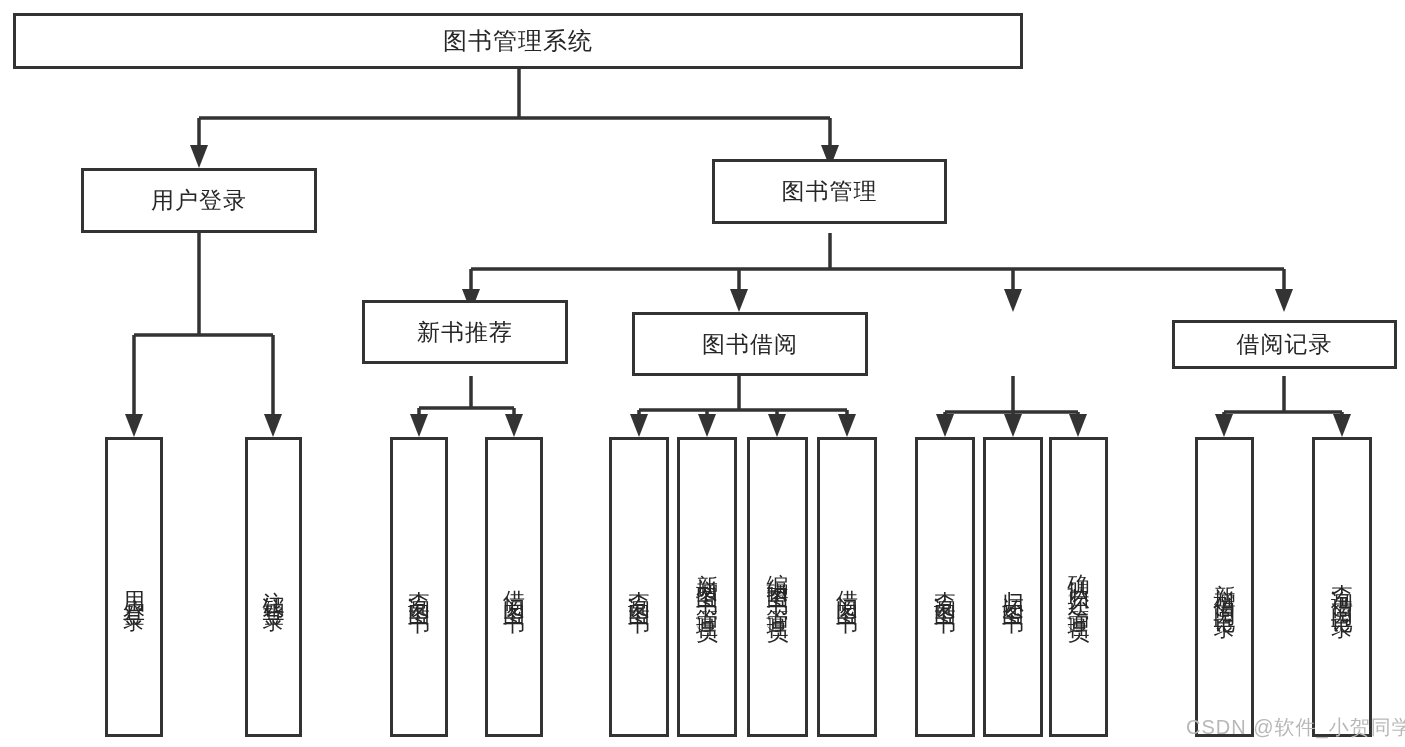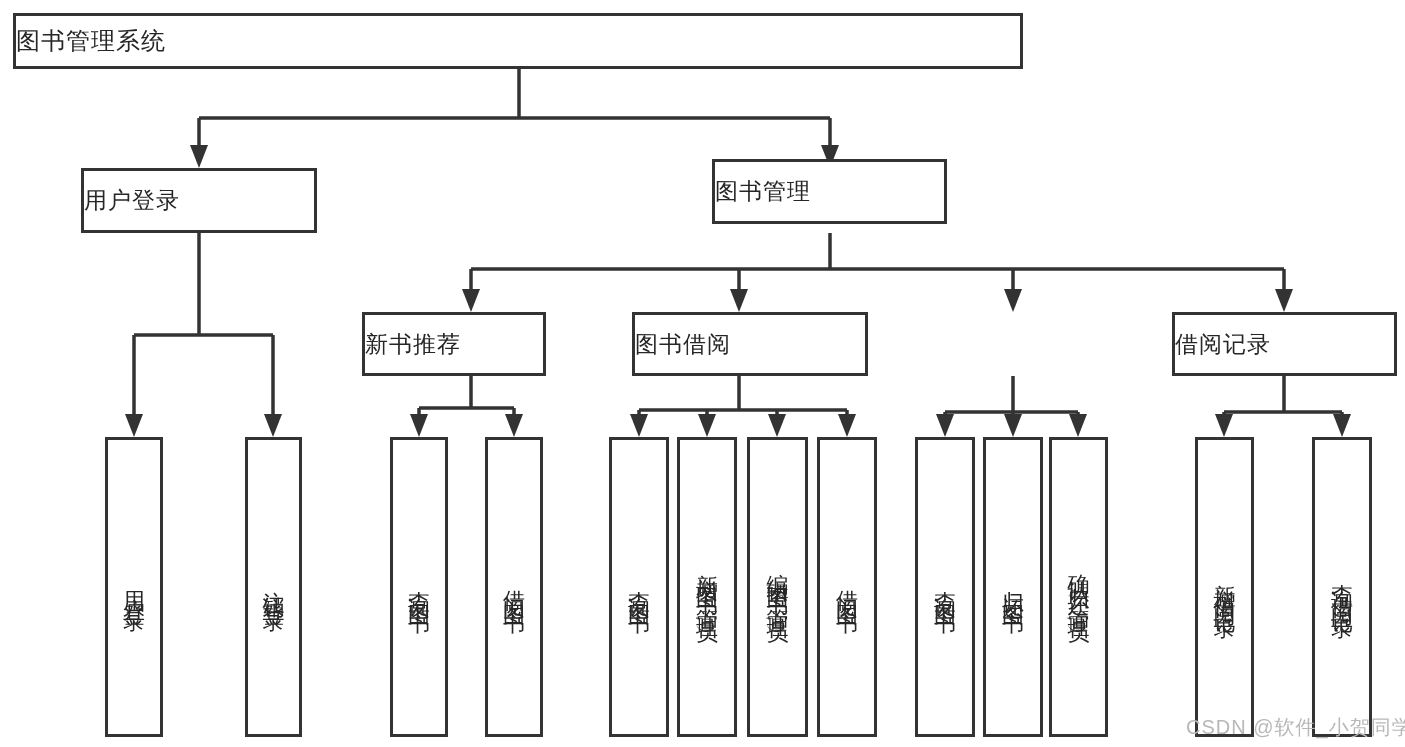--- a/index.html
+++ b/index.html
@@ -15,21 +15,21 @@
     background:var(--background);
     font-family:"Liberation Sans", sans-serif;
     overflow:hidden;
   }
   .connectors{position:absolute;left:0;top:0;width:1405px;height:747px;}
   .connectors path{stroke:var(--line);stroke-width:3.5;fill:none;}
   .connectors polygon{fill:var(--line);stroke:none;}
   .hbox{
     position:absolute;box-sizing:border-box;
     border:3px solid var(--line);background:#fff;
-    display:flex;align-items:center;justify-content:flex-start;
+    display:flex;align-items:center;justify-content:center;
     color:var(--text);font-size:23px;letter-spacing:1px;
   }
   .hbox.root{font-size:24px;}
   .vbox{
     position:absolute;box-sizing:border-box;
     border:3px solid var(--line);background:#fff;
     display:flex;align-items:center;justify-content:center;
     color:var(--text);font-size:22px;
   }
   .vtext{
@@ -90,27 +90,27 @@
     <span>图书管理系统</span>
   </div>
 
   <div class="hbox" style="left:81px;top:168px;width:236px;height:65px">
     <span>用户登录</span>
   </div>
   <div class="hbox" style="left:712px;top:159px;width:235px;height:65px">
     <span>图书管理</span>
   </div>
 
-  <div class="hbox" style="left:362px;top:312px;width:184px;height:64px">
+  <div class="hbox" style="left:362px;top:300px;width:206px;height:64px">
     <span>新书推荐</span>
   </div>
   <div class="hbox" style="left:632px;top:312px;width:236px;height:64px">
     <span>图书借阅</span>
   </div>
-  <div class="hbox" style="left:1172px;top:312px;width:225px;height:64px">
+  <div class="hbox" style="left:1172px;top:320px;width:225px;height:49px">
     <span>借阅记录</span>
   </div>
 
   <div class="vbox" style="left:105px;top:437px;width:58px;height:300px">
     <span class="vtext">用户登录</span>
   </div>
   <div class="vbox" style="left:245px;top:437px;width:57px;height:300px">
     <span class="vtext">注销登录</span>
   </div>
 

